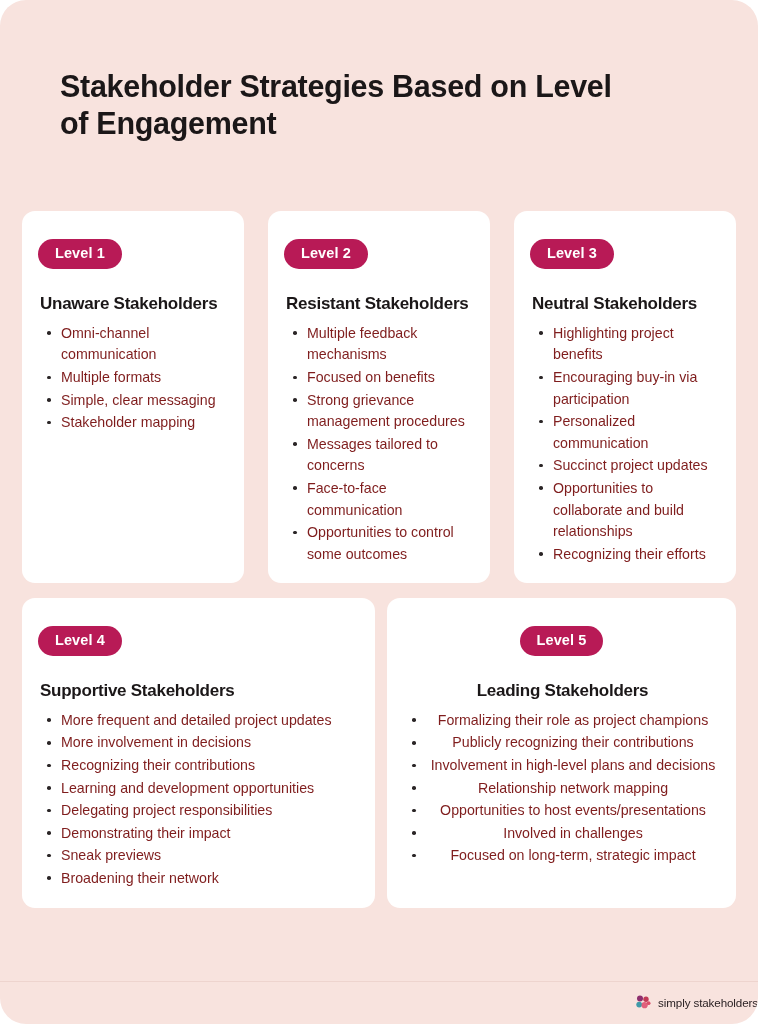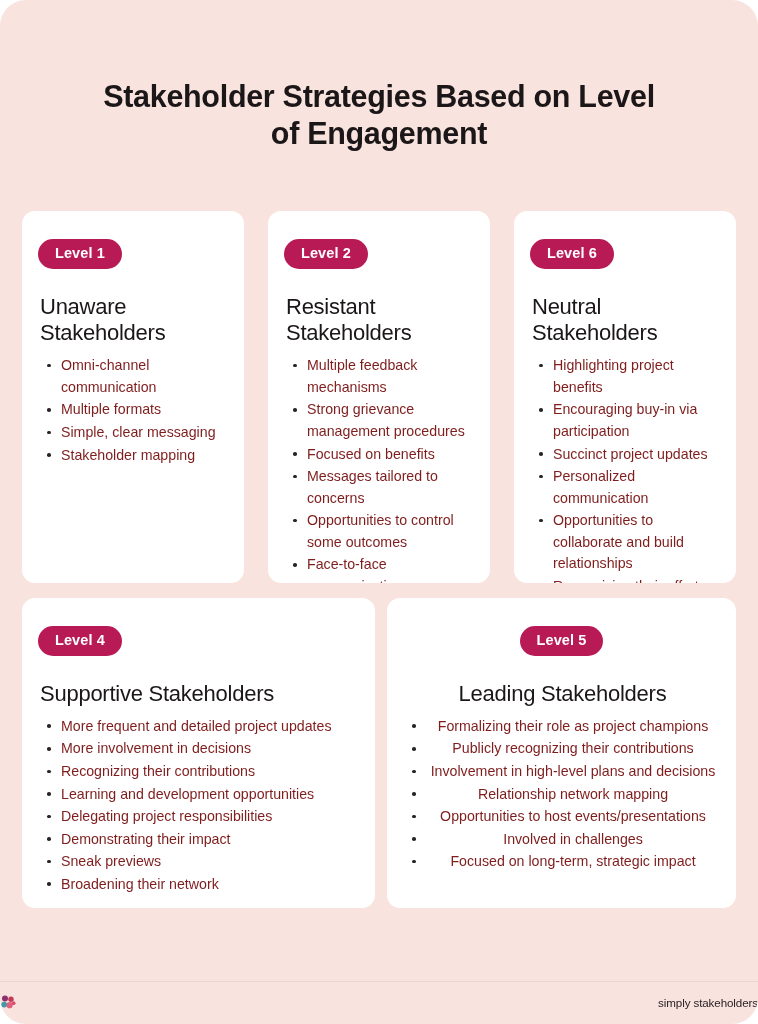--- a/index.html
+++ b/index.html
@@ -18,23 +18,23 @@
     width: 758px;
     height: 1024px;
     background: #f8e3de;
     border-radius: 26px;
     box-sizing: border-box;
     overflow: hidden;
   }
 
   
   .title {
-    margin: 12px;
+    margin: 2px;
     padding: 66px 58px 0 58px;
-    text-align: center;
+    text-align: left;
     font-size: 30.5px;
     line-height: 1.22;
     font-weight: 700;
     letter-spacing: -0.3px;
     color: #1b1718;
   }
   .title-line { display: block; }
 
   
   .grid {
@@ -68,22 +68,22 @@
     font-size: 14.5px;
     font-weight: 700;
     letter-spacing: 0.1px;
     padding: 7px 17px 8px 17px;
     border-radius: 999px;
     line-height: 1;
   }
 
   .card-title {
     margin: 25px 0 0 2px;
-    font-size: 22px;
-    font-weight: 400;
+    font-size: 17px;
+    font-weight: 700;
     letter-spacing: -0.25px;
     color: #1b1718;
     line-height: 1.2;
   }
 
   ul.points {
     margin: 9px 0 0 0;
     padding-left: 21px;
     list-style: none;
   }
@@ -116,21 +116,21 @@
     background: #eed4ce;
   }
   .footer {
     position: absolute;
     left: 0;
     right: 0;
     top: 981px;
     height: 43px;
     display: flex;
     align-items: center;
-    justify-content: space-between;
+    justify-content: flex-end;
     gap: 6px;
   }
   .logo-mark {
     width: 17px;
     height: 15px;
     flex: 0 0 auto;
   }
   .logo-text {
     font-size: 11.6px;
     letter-spacing: -0.1px;
@@ -160,36 +160,36 @@
           <li>Simple, clear messaging</li>
           <li>Stakeholder mapping</li>
         </ul>
       </div>
 
       <div class="card">
         <span class="badge">Level 2</span>
         <h2 class="card-title">Resistant Stakeholders</h2>
         <ul class="points">
           <li>Multiple feedback mechanisms</li>
+          <li>Focused on benefits</li>
           <li>Strong grievance management procedures</li>
-          <li>Focused on benefits</li>
           <li>Messages tailored to concerns</li>
+          <li>Face-to-face communication</li>
           <li>Opportunities to control some outcomes</li>
-          <li>Face-to-face communication</li>
         </ul>
       </div>
 
       <div class="card">
-        <span class="badge">Level 6</span>
+        <span class="badge">Level 3</span>
         <h2 class="card-title">Neutral Stakeholders</h2>
         <ul class="points">
           <li>Highlighting project benefits</li>
           <li>Encouraging buy-in via participation</li>
+          <li>Personalized communication</li>
           <li>Succinct project updates</li>
-          <li>Personalized communication</li>
           <li>Opportunities to collaborate and build relationships</li>
           <li>Recognizing their efforts</li>
         </ul>
       </div>
 
     </div>
 
     <div class="row row-bottom">
 
       <div class="card card-wide-a">

